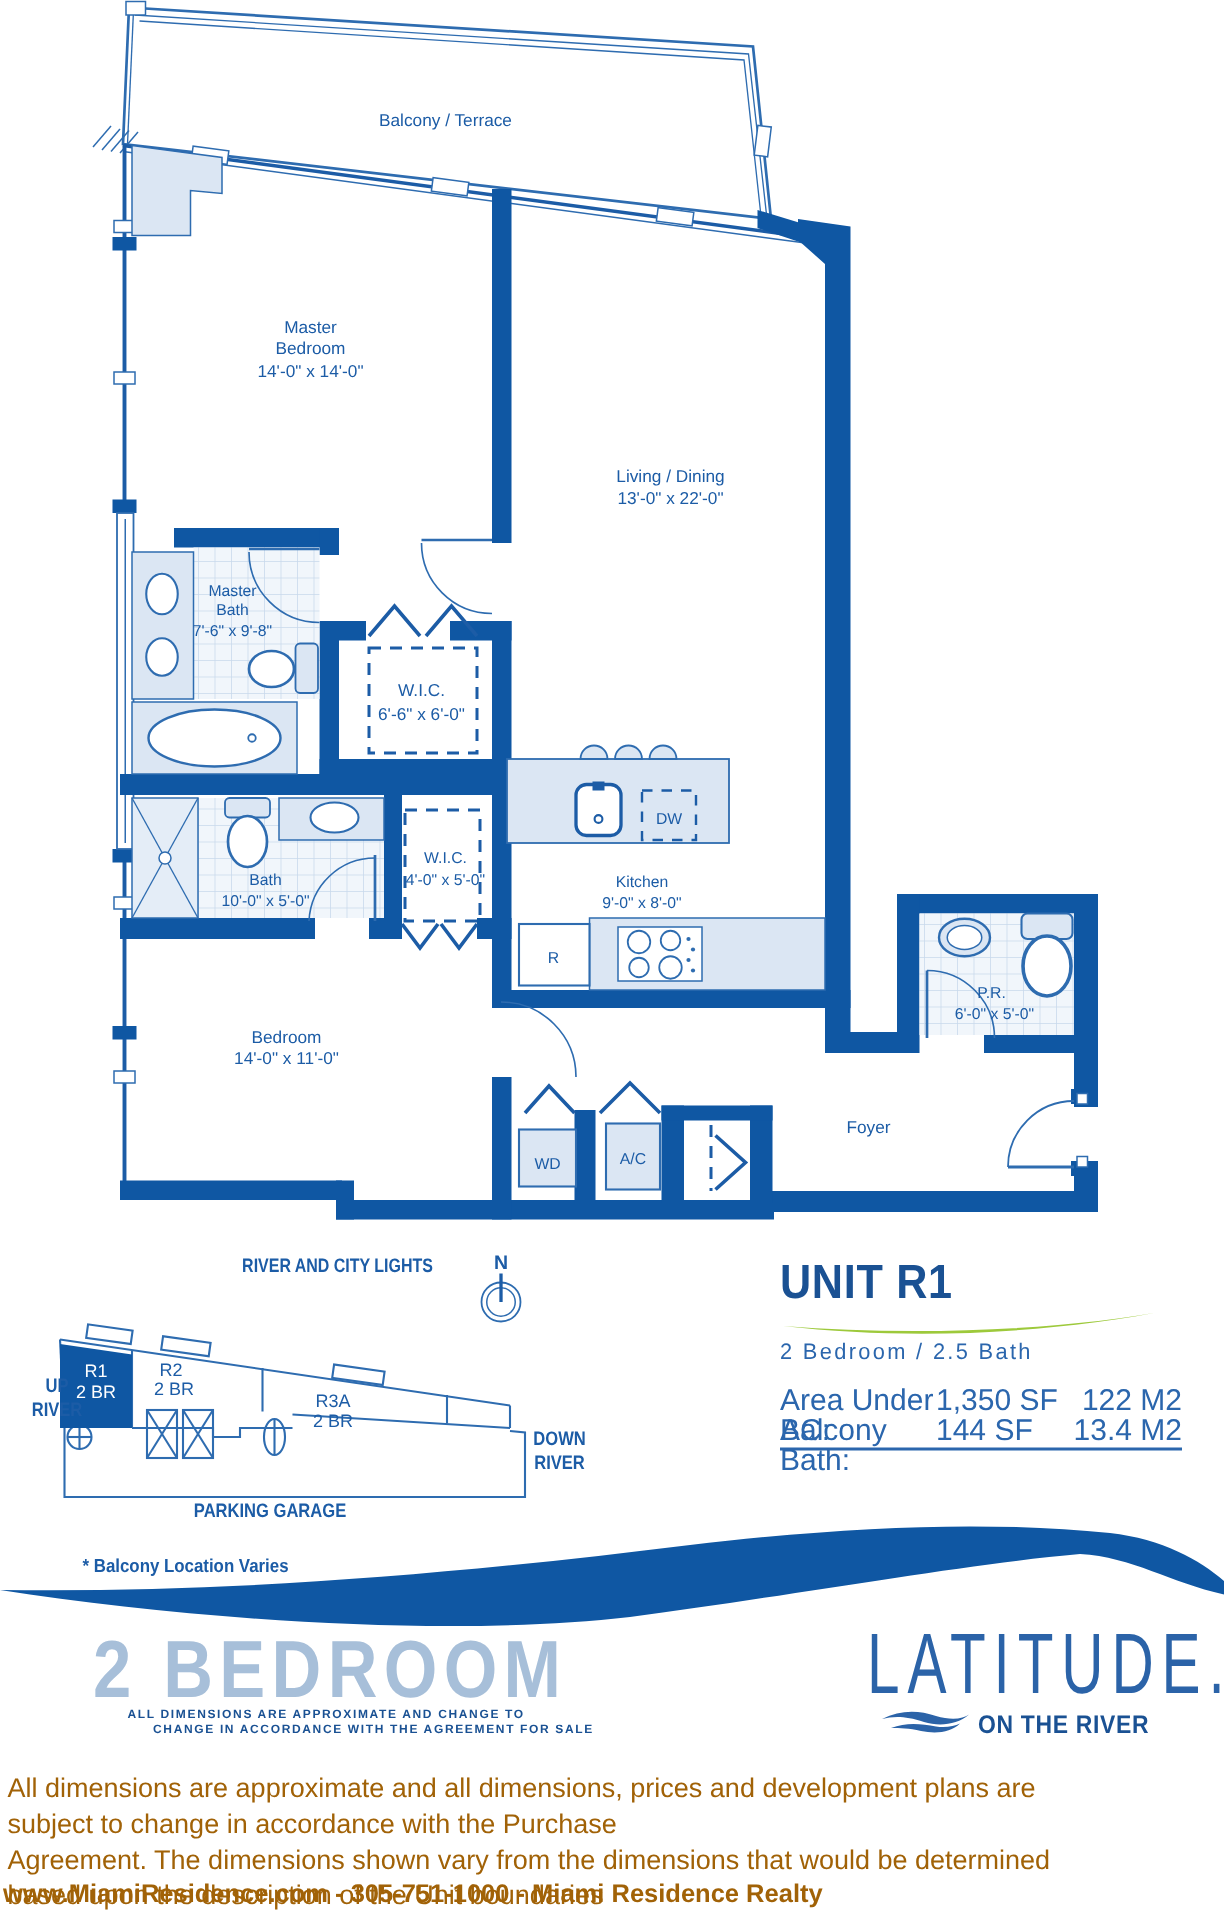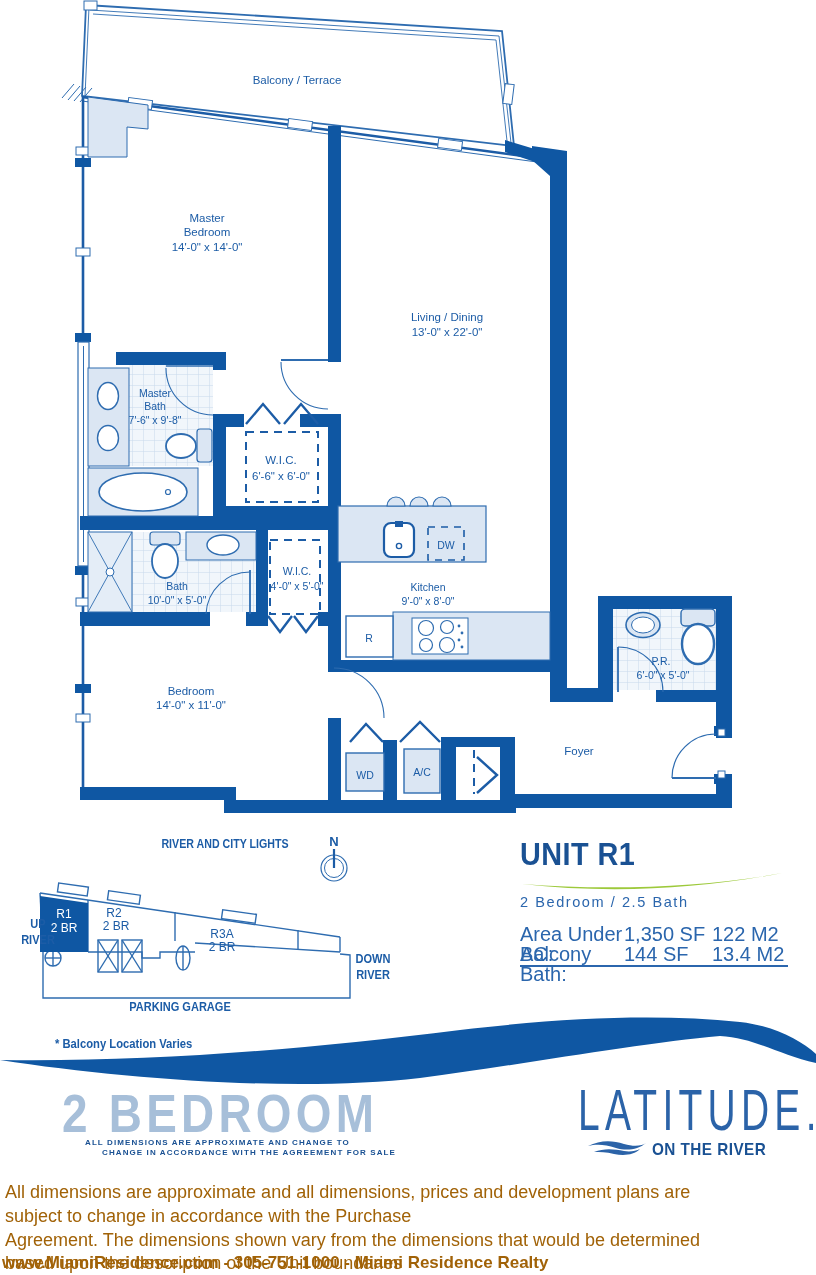--- a/index.html
+++ b/index.html
@@ -11,21 +11,21 @@
   .planlbl-sm{fill:#1c5ca6;font-size:10.5px;}
   .sitelbl{fill:#1c5ca6;font-size:13px;font-weight:bold;}
   .unit-title{font-size:32px;font-weight:bold;color:#1A5193;
               transform:scaleX(0.9);transform-origin:left center;white-space:nowrap;letter-spacing:0.5px;}
   .unit-sub{font-size:15px;color:#2b66ad;letter-spacing:1.6px;transform:scaleX(0.97);
             transform-origin:left center;white-space:nowrap;}
   .stats{width:268px;color:#2b66ad;font-size:20px;}
   .stats .row{display:flex;height:20px;line-height:20px;}
   .stats .lab{flex:1;text-align:left;}
   .stats .sf{width:88px;text-align:left;}
-  .stats .m2{width:76px;}
+  .stats .m2{width:76px;text-align:right;}
   .stats .rule{border-bottom:2px solid #2b66ad;margin:1px 0 2px 0;}
   .plan-name{font-size:54px;font-weight:bold;color:#a7bfd9;letter-spacing:5px;
              transform:scaleX(0.85);transform-origin:left center;white-space:nowrap;}
   .fineprint{font-size:8px;font-weight:bold;color:#1A5193;letter-spacing:1.1px;
              line-height:10px;white-space:nowrap;}
   .logo-text{font-size:52px;color:#2b63a8;letter-spacing:7px;
              transform:scale(0.75,1.1);transform-origin:left center;white-space:nowrap;}
   .logo-tag{font-size:17px;font-weight:bold;color:#1A5193;letter-spacing:0.5px;
             transform:scaleX(0.9);transform-origin:left center;white-space:nowrap;}
   .disclaimer{font-size:18px;color:#a16207;line-height:1.32;}

